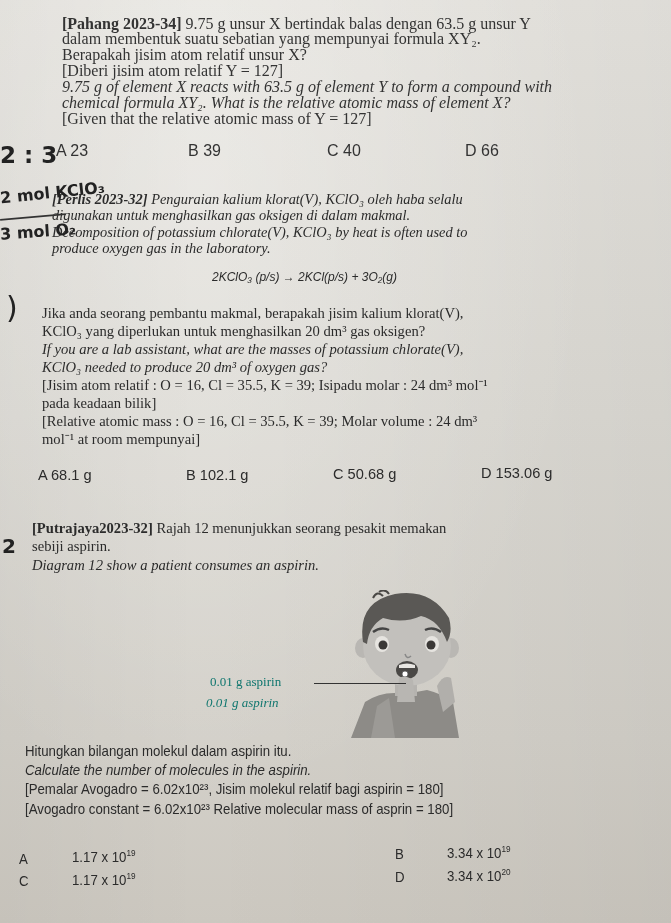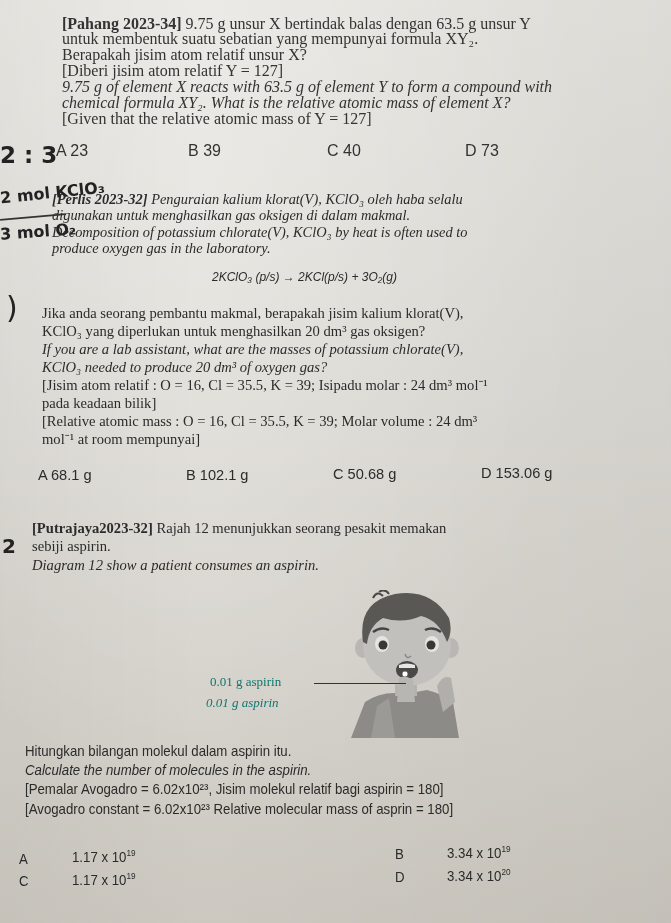--- a/index.html
+++ b/index.html
@@ -33,38 +33,38 @@
 </head>
 <body>
 
 <div class="shade"></div>
 
 <section>
   <div class="abs q1" style="left:62px; top:17px;">
     <span class="b">[Pahang 2023-34]</span>
     <span>9.75 g unsur X bertindak balas dengan 63.5 g unsur Y</span>
   </div>
-  <div class="abs q1" style="left:62px; top:32px;">untuk membentuk suatu sebatian yang mempunyai formula XY₂.</div>
+  <div class="abs q1" style="left:62px; top:32px;">dalam membentuk suatu sebatian yang mempunyai formula XY₂.</div>
   <div class="abs q1" style="left:62px; top:48px;">Berapakah jisim atom relatif unsur X?</div>
   <div class="abs q1" style="left:62px; top:64px;">[Diberi jisim atom relatif Y = 127]</div>
   <div class="abs q1 i" style="left:62px; top:80px;">9.75 g of element X reacts with 63.5 g of element Y to form a compound with</div>
   <div class="abs q1 i" style="left:62px; top:96px;">chemical formula XY₂. What is the relative atomic mass of element X?</div>
   <div class="abs q1" style="left:62px; top:112px;">[Given that the relative atomic mass of Y = 127]</div>
 
   <div class="abs q1 opt" style="left:56px; top:144px;">
     <span>A</span> <span>23</span>
   </div>
   <div class="abs q1 opt" style="left:188px; top:144px;">
     <span>B</span> <span>39</span>
   </div>
   <div class="abs q1 opt" style="left:327px; top:144px;">
     <span>C</span> <span>40</span>
   </div>
   <div class="abs q1 opt" style="left:465px; top:144px;">
-    <span>D</span> <span>73</span>
+    <span>D</span> <span>66</span>
   </div>
   <div class="hand" style="left:0px; top:142px; font-size:23px;">2 : 3</div>
 </section>
 
 <section>
   <div class="abs q2" style="left:52px; top:191px;">
     <span class="b">[Perlis 2023-32]</span>
     <span>Penguraian kalium klorat(V), KClO₃ oleh haba selalu</span>
   </div>
   <div class="abs q2" style="left:52px; top:207px;">digunakan untuk menghasilkan gas oksigen di dalam makmal.</div>

